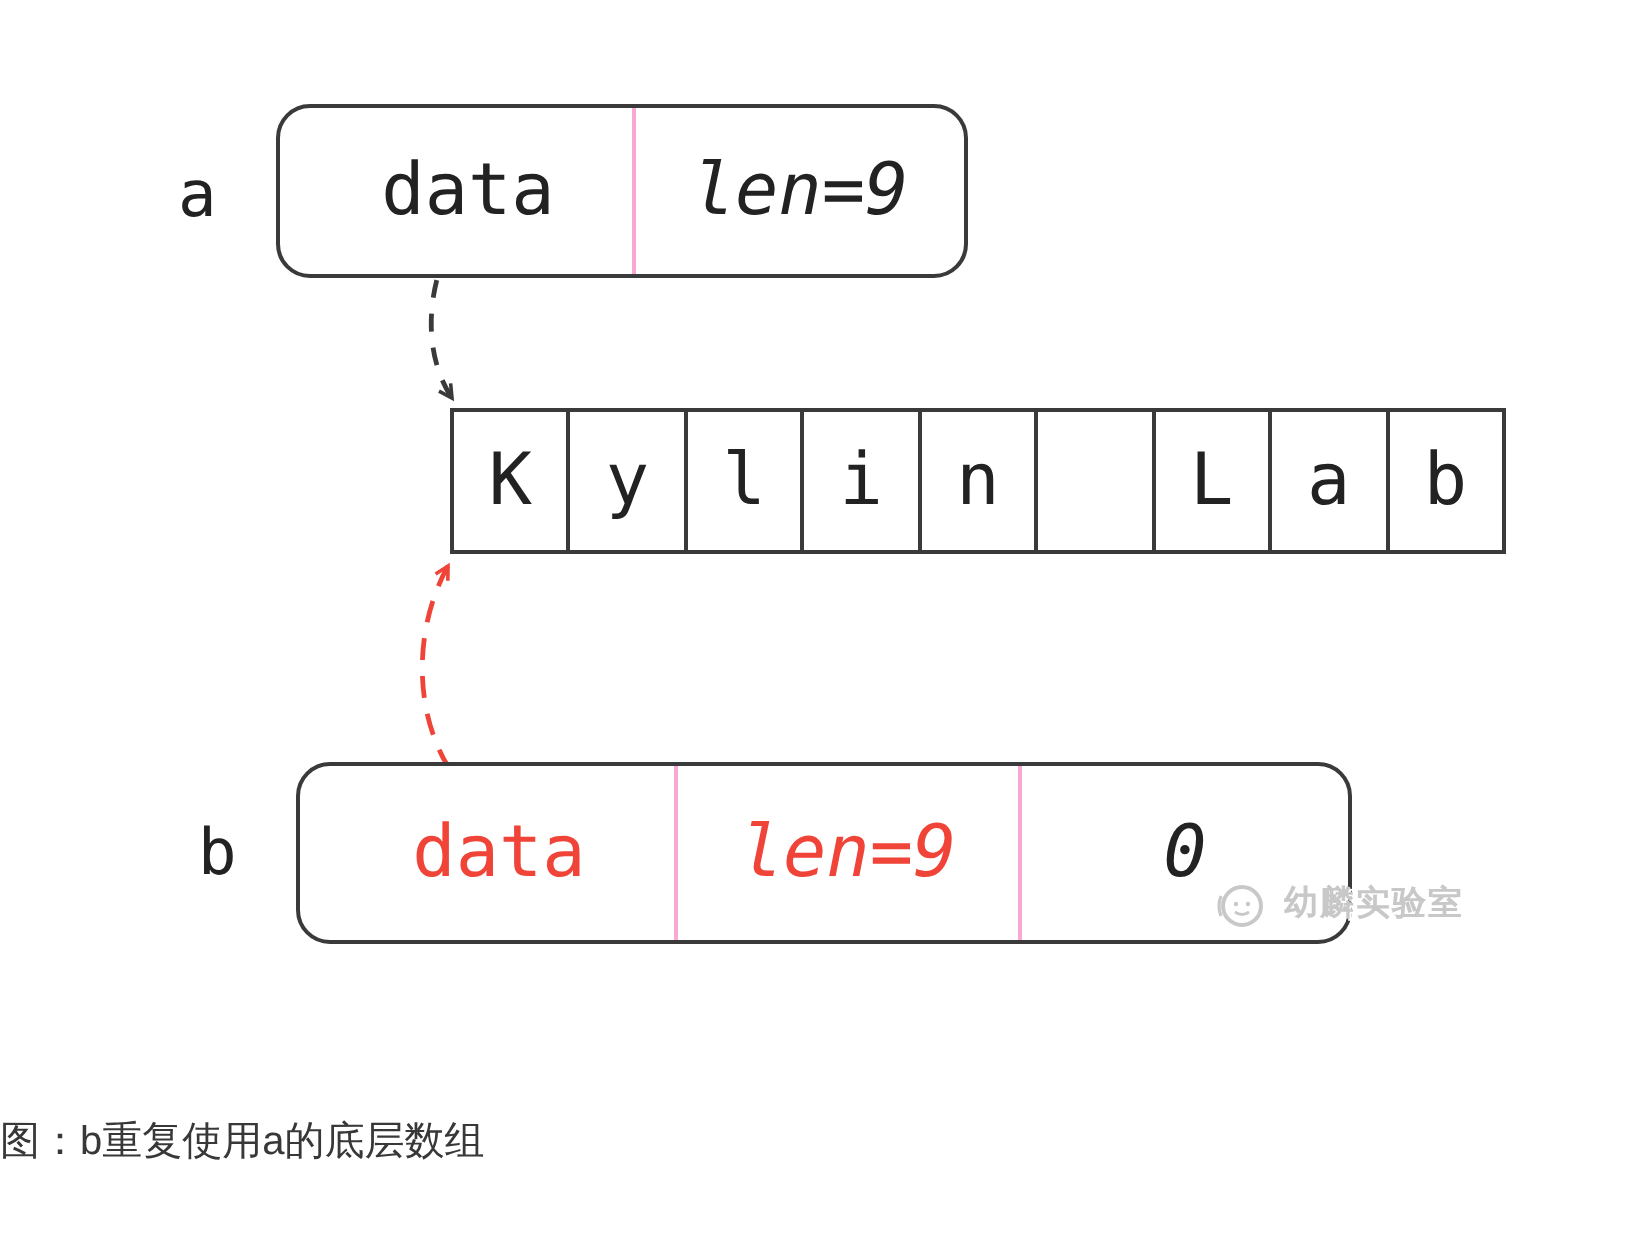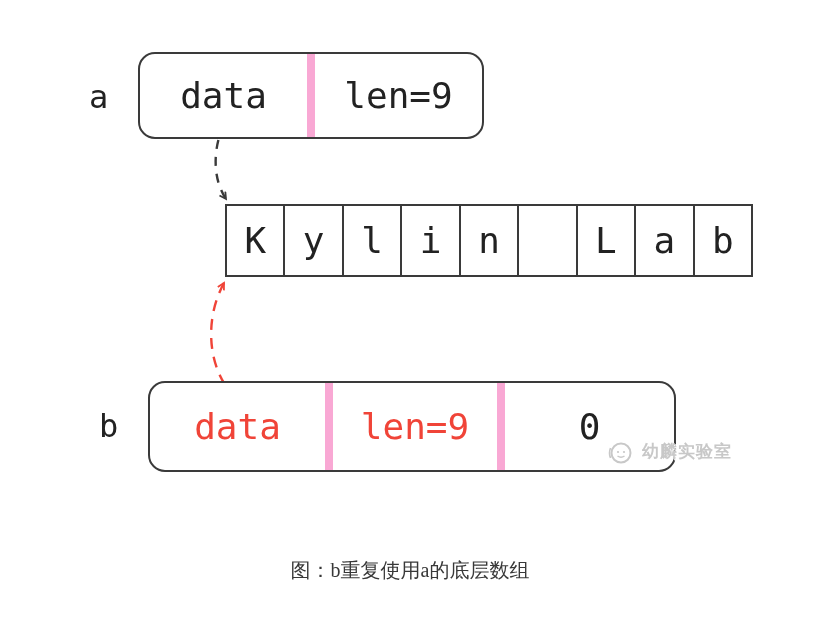--- a/index.html
+++ b/index.html
@@ -27,37 +27,38 @@
   .label-b { left: 99px; top: 410px; }
 
   
   .struct-box {
     position: absolute;
     display: flex;
     box-sizing: border-box;
     border: 2px solid #3a3a3a;
     border-radius: 17px;
     background: #ffffff;
+    padding-left: 12px;
   }
   .box-a { left: 138px; top: 52px; width: 346px; height: 87px; }
   .box-b { left: 148px; top: 381px; width: 528px; height: 91px; }
 
   .struct-cell {
     display: flex;
     align-items: center;
     justify-content: center;
     font-size: 36px;
     color: #222222;
     box-sizing: border-box;
   }
   .box-a .struct-cell { flex: 1 1 0; }
   .box-b .cell-1 { width: 175px; }
   .box-b .cell-2 { width: 172px; }
   .box-b .cell-3 { flex: 1 1 0; }
-  .divider-left { border-left: 8px solid #f9a8d4; }
+  .divider-left { border-left: 2px solid #f9a8d4; font-style: italic; }
   .red-text { color: #f04438; }
 
   
   .byte-array {
     position: absolute;
     left: 225px;
     top: 204px;
     width: 528px;
     height: 73px;
     display: flex;
@@ -103,22 +104,21 @@
     text-shadow: 1px 1px 0 #ffffff;
     white-space: nowrap;
   }
 
   
   .caption {
     position: absolute;
     left: 0;
     top: 557px;
     width: 820px;
-    text-align: center;
-    font-family: Liberation Serif, serif;
+    font-family: Liberation Sans, sans-serif;
     font-size: 20px;
     color: #383838;
   }
 </style>
 </head>
 <body>
 
 <div class="stage">
 
   <svg class="arrow-layer" viewBox="0 0 820 618" xmlns="http://www.w3.org/2000/svg">

